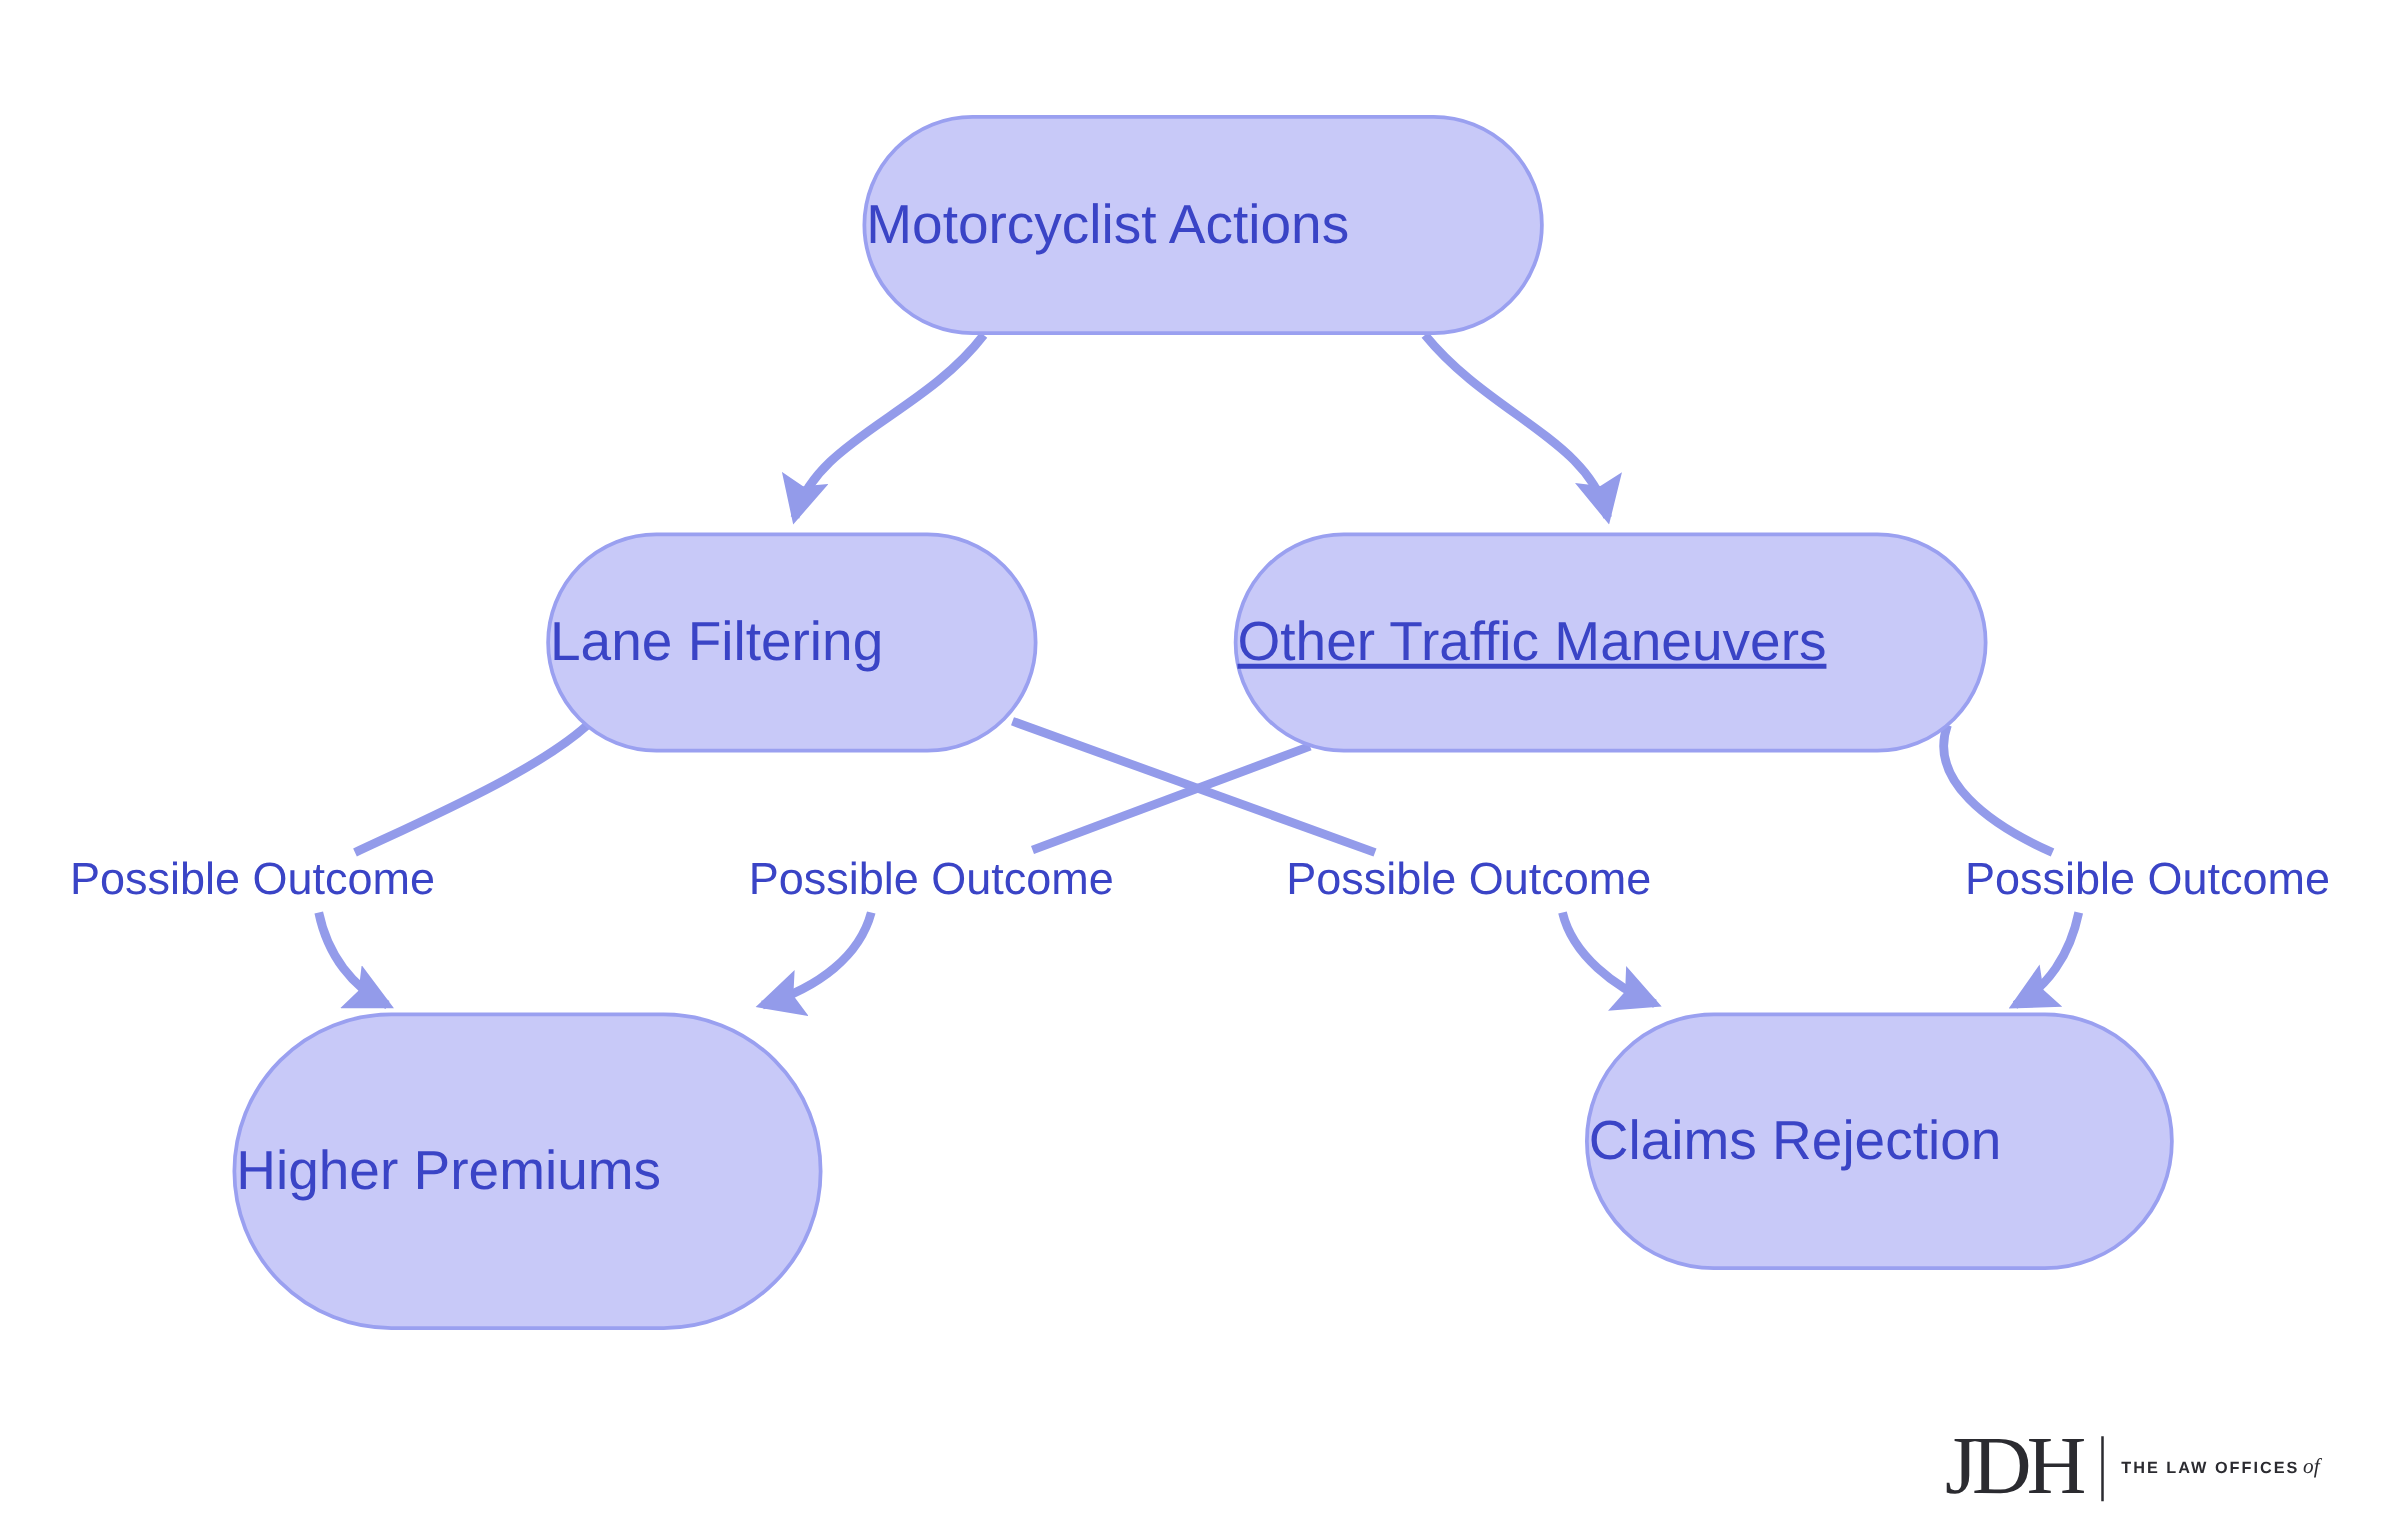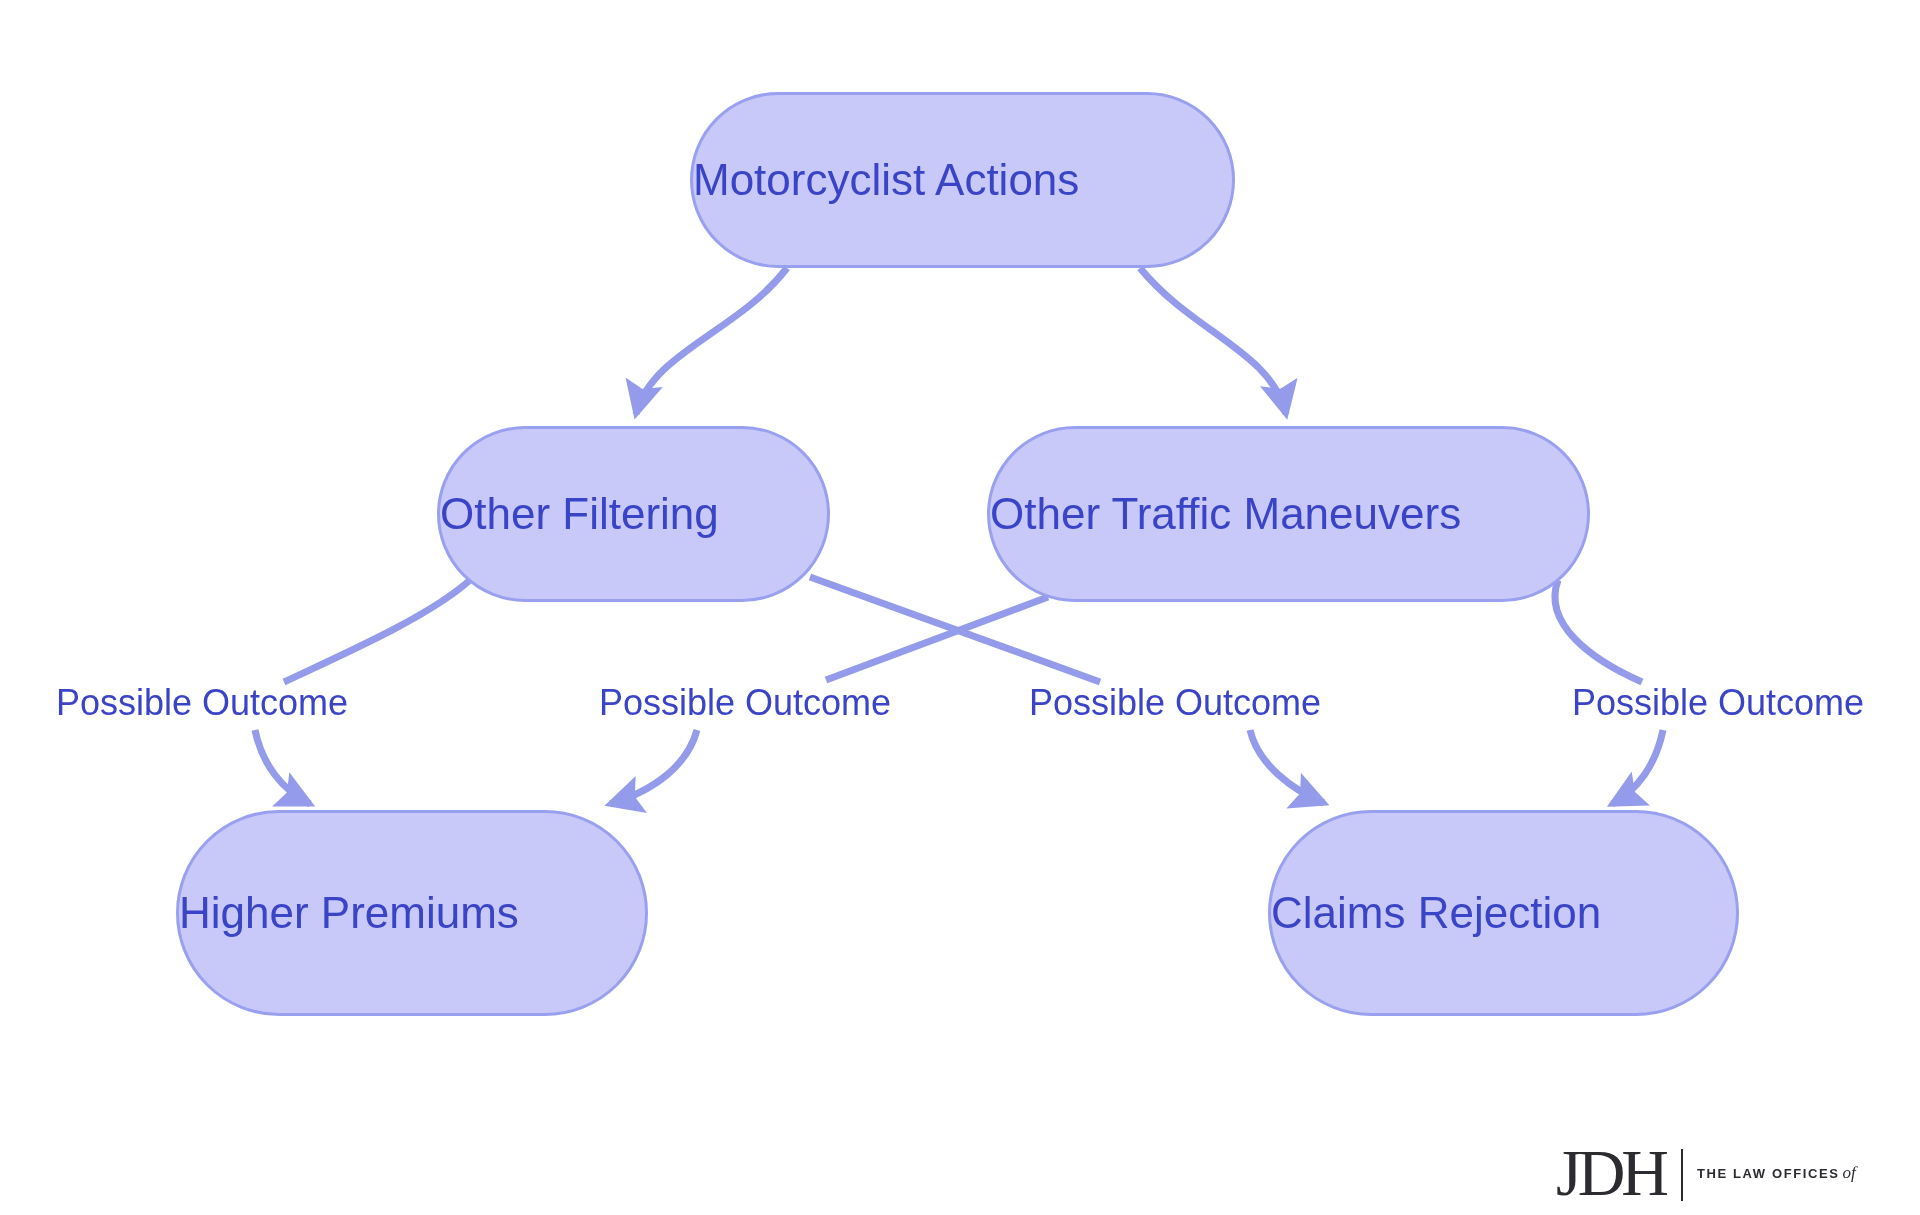--- a/index.html
+++ b/index.html
@@ -33,22 +33,22 @@
     background: var(--node-fill, #c8c9f8);
     border: 3px solid var(--node-border, #9aa0f0);
     border-radius: 999px;
     box-sizing: border-box;
     color: var(--text, #3a44c6);
     font-size: 44px;
     white-space: nowrap;
   }
   .node-motorcyclist-actions { left: 690px; top: 92px;  width: 545px; height: 176px; }
   .node-lane-filtering       { left: 437px; top: 426px; width: 393px; height: 176px; }
-  .node-other-traffic        { left: 987px; top: 426px; width: 603px; height: 176px; }
-  .node-higher-premiums      { left: 176px; top: 810px; width: 472px; height: 206px; }
+  .node-other-traffic        { left: 987px; top: 426px; width: 603px; height: 176px; text-decoration: underline; }
+  .node-higher-premiums      { left: 186px; top: 810px; width: 472px; height: 254px; }
   .node-claims-rejection     { left: 1268px; top: 810px; width: 471px; height: 206px; }
   .edge-label {
     position: absolute;
     transform: translate(-50%, -50%);
     color: var(--text, #3a44c6);
     font-size: 36px;
     white-space: nowrap;
     line-height: 1;
   }
   .edge-label-1 { left: 202px;  top: 703px; }
@@ -124,21 +124,21 @@
     <path class="edge" d="M 1250 730 C 1258 764, 1292 790, 1324 803" marker-end="url(#arrowhead)"></path>
 
     <path class="edge" d="M 1558 580 C 1542 624, 1592 660, 1642 682"></path>
     <path class="edge" d="M 1663 730 C 1656 764, 1638 790, 1612 804" marker-end="url(#arrowhead)"></path>
   </svg>
 
   <div class="node node-motorcyclist-actions">
     <span>Motorcyclist Actions</span>
   </div>
   <div class="node node-lane-filtering">
-    <span>Other Filtering</span>
+    <span>Lane Filtering</span>
   </div>
   <div class="node node-other-traffic">
     <span>Other Traffic Maneuvers</span>
   </div>
   <div class="node node-higher-premiums">
     <span>Higher Premiums</span>
   </div>
   <div class="node node-claims-rejection">
     <span>Claims Rejection</span>
   </div>

